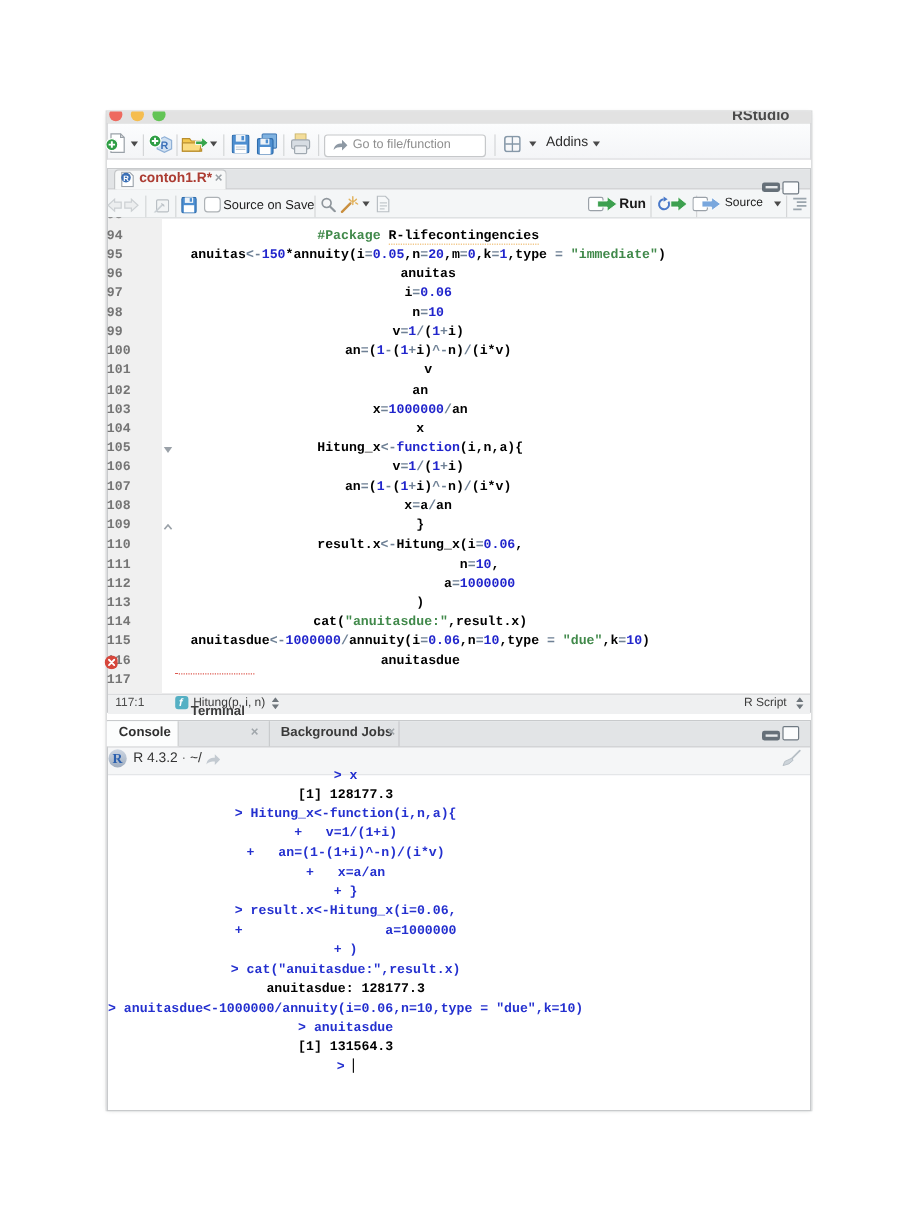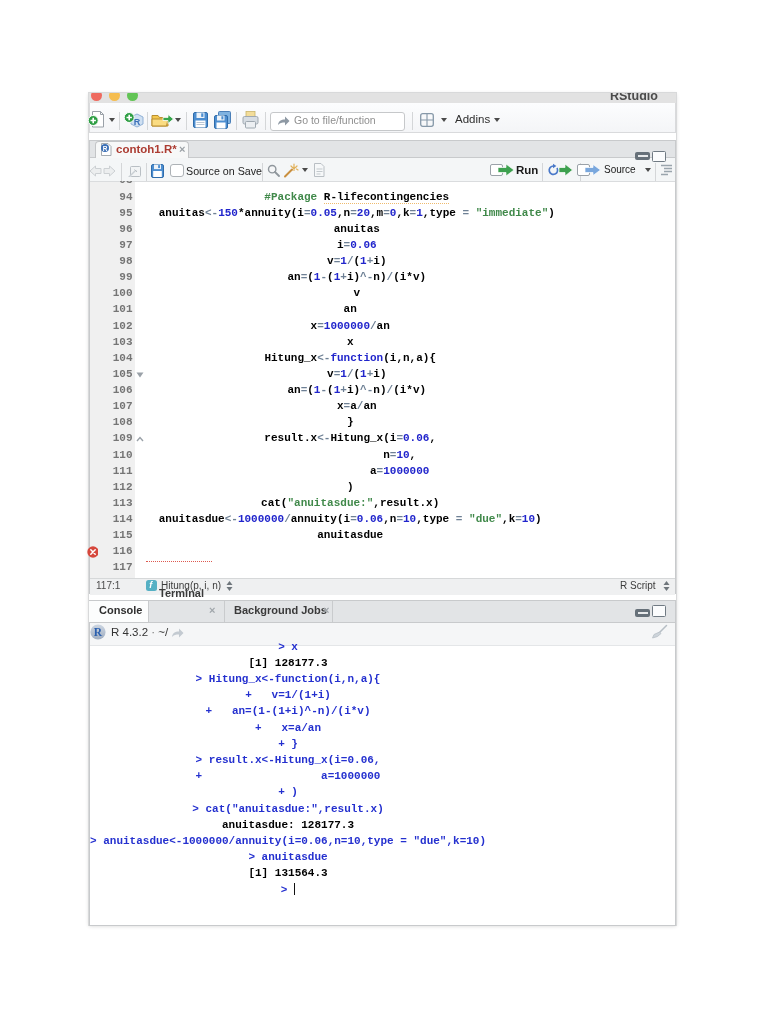--- a/index.html
+++ b/index.html
@@ -31,21 +31,21 @@
 <div style="position:absolute;left:89px;top:103px;width:585px;height:29px;background:linear-gradient(#fcfdfe,#f4f5f7);border:1px solid #d9dadc;border-top:none;border-width:0 1px 1px 1px;width:585px"></div>
 
 <div style="position:absolute;left:89px;top:139.5px;width:587px;height:454.5px;box-sizing:border-box;border:1px solid #c8cacc;background:#fff">
   <div style="position:absolute;left:0;top:0;width:100%;height:17.5px;background:#e2e4e6;border-bottom:1px solid #c8cacc;box-sizing:border-box"></div>
   <div style="position:absolute;left:0;top:17.5px;width:100%;height:23.5px;background:#f4f6f7;border-bottom:1px solid #dadcde;box-sizing:border-box"></div>
   <div style="position:absolute;left:0;top:437px;width:100%;height:17.5px;background:#eff0f1;border-top:1px solid #d6d8d9;box-sizing:border-box"></div>
   <div style="position:absolute;left:0;top:41px;width:45px;height:396px;background:#f0f0f0"></div>
 </div>
 
 <div style="position:absolute;left:89px;top:180.7px;width:586px;height:395.8px;overflow:hidden">
-  <div class="mono" style="position:absolute;left:0px;top:-8.21px;width:43.5px;text-align:right;font-size:11px;line-height:16.14px;color:#757575">
+  <div class="mono" style="position:absolute;left:0px;top:-8.21px;width:43.5px;text-align:left;font-size:11px;line-height:16.14px;color:#757575">
       <div class="cl">93</div>
       <div class="cl">94</div>
       <div class="cl">95</div>
       <div class="cl">96</div>
       <div class="cl">97</div>
       <div class="cl">98</div>
       <div class="cl">99</div>
       <div class="cl">100</div>
       <div class="cl">101</div>
       <div class="cl">102</div>
@@ -64,20 +64,21 @@
       <div class="cl">115</div>
       <div class="cl">116</div>
       <div class="cl">117</div>
     </div>
   <div class="mono" style="position:absolute;left:56.5px;top:-8.21px;font-size:11px;line-height:16.14px;color:#000">
       <div class="cl">&nbsp;</div>
       <div class="cl"><span class="g">  #Package </span><span class="gq">R-lifecontingencies</span></div>
       <div class="cl">  anuitas<span class="o">&lt;-</span><span class="n">150</span>*annuity(i<span class="o">=</span><span class="n">0.05</span>,n<span class="o">=</span><span class="n">20</span>,m<span class="o">=</span><span class="n">0</span>,k<span class="o">=</span><span class="n">1</span>,type <span class="o">=</span> <span class="g">"immediate"</span>)</div>
       <div class="cl">  anuitas</div>
       <div class="cl">  i<span class="o">=</span><span class="n">0.06</span></div>
+      <div class="cl">  n<span class="o">=</span><span class="n">10</span></div>
       <div class="cl">  v<span class="o">=</span><span class="n">1</span><span class="o">/</span>(<span class="n">1</span><span class="o">+</span>i)</div>
       <div class="cl">  an<span class="o">=</span>(<span class="n">1</span><span class="o">-</span>(<span class="n">1</span><span class="o">+</span>i)<span class="o">^-</span>n)<span class="o">/</span>(i*v)</div>
       <div class="cl">  v</div>
       <div class="cl">an</div>
       <div class="cl">x<span class="o">=</span><span class="n">1000000</span><span class="o">/</span>an</div>
       <div class="cl">x</div>
       <div class="cl">Hitung_x<span class="o">&lt;-</span><span class="k">function</span>(i,n,a){</div>
       <div class="cl">  v<span class="o">=</span><span class="n">1</span><span class="o">/</span>(<span class="n">1</span><span class="o">+</span>i)</div>
       <div class="cl">  an<span class="o">=</span>(<span class="n">1</span><span class="o">-</span>(<span class="n">1</span><span class="o">+</span>i)<span class="o">^-</span>n)<span class="o">/</span>(i*v)</div>
       <div class="cl">  x<span class="o">=</span>a<span class="o">/</span>an</div>

